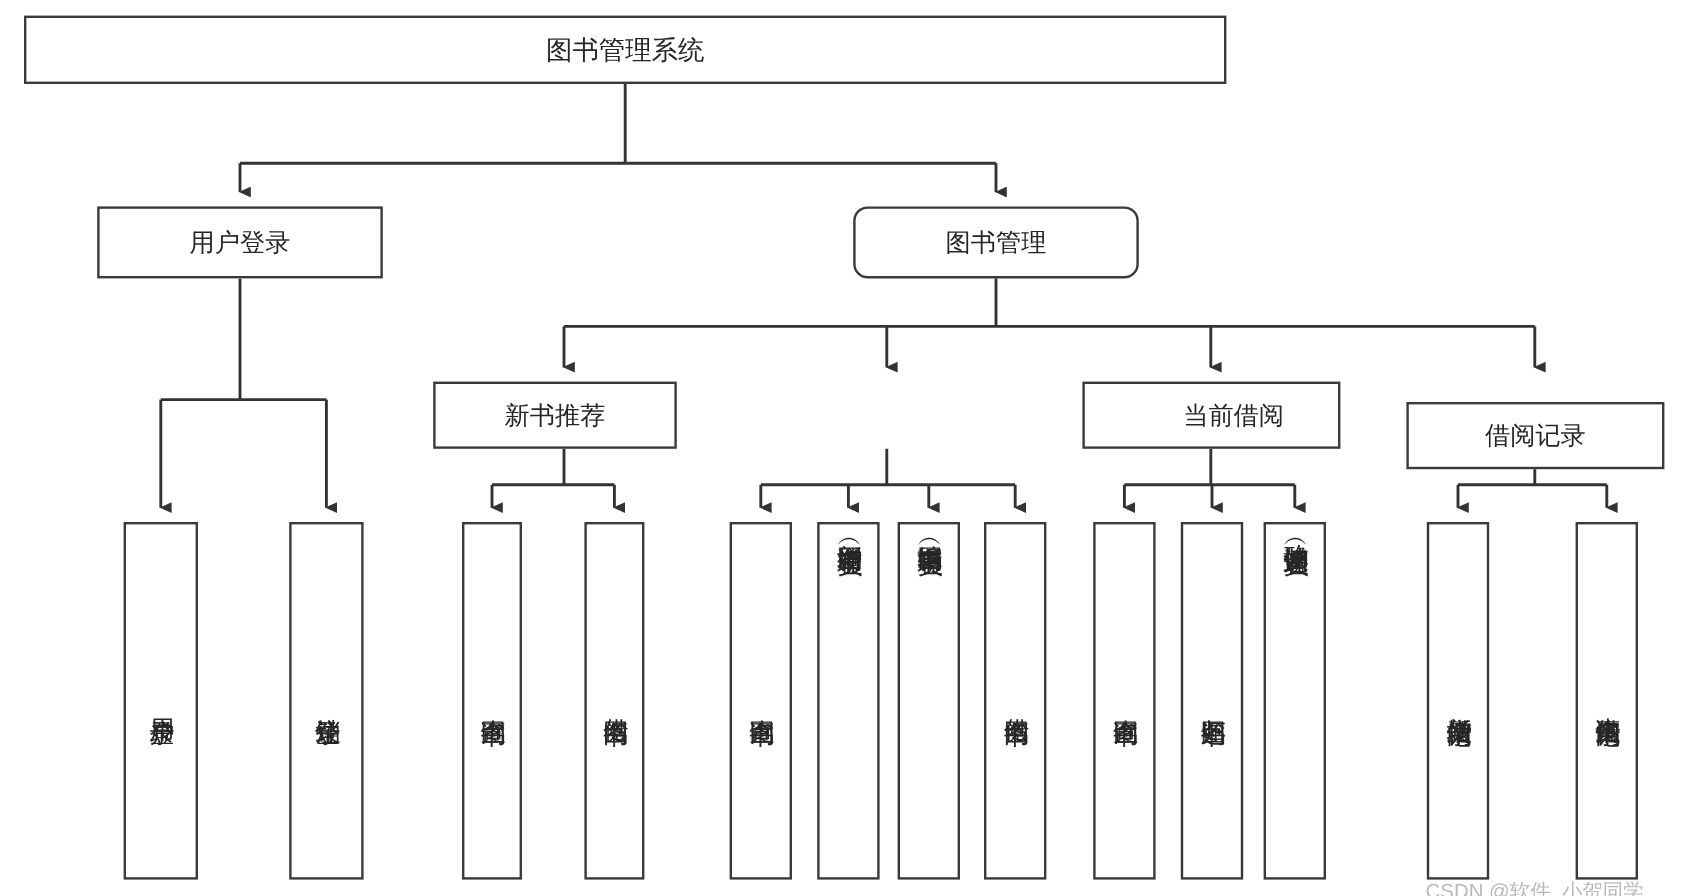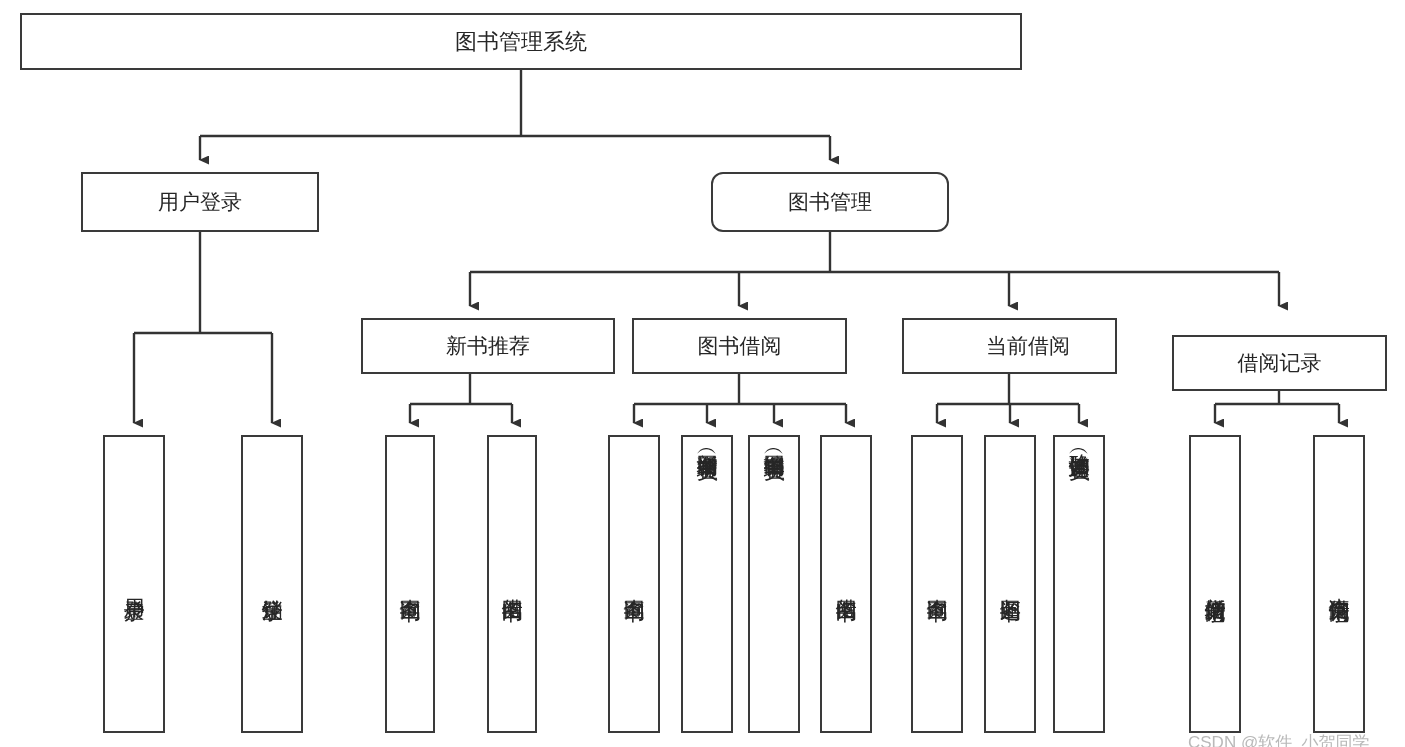--- a/index.html
+++ b/index.html
@@ -128,25 +128,22 @@
   <div class="node root" style="left:20px; top:13px; width:1002px; height:57px;">
     <span>图书管理系统</span>
   </div>
 
   <div class="node level2" style="left:81px; top:172px; width:238px; height:60px;">
     <span>用户登录</span>
   </div>
   <div class="node level2" style="left:711px; top:172px; width:238px; height:60px;border-radius:12px;">
     <span>图书管理</span>
   </div>
-  <div class="node level2" style="left:361px; top:318px; width:254px; height:56px;">
+  <div class="node level2" style="left:361px; top:318px; width:203px; height:56px;">
     <span>新书推荐</span>
-  </div>
-  <div class="node level2" style="left:632px; top:318px; width:215px; height:56px;">
-    <span>图书借阅</span>
   </div>
   <div class="node level2" style="left:902px; top:318px; width:215px; height:56px;padding-left:37px;">
     <span>当前借阅</span>
   </div>
   <div class="node level2" style="left:1172px; top:299px; width:215px; height:56px;margin-top:36px;">
     <span>借阅记录</span>
   </div>
 
   <div class="node leaf centerv" style="left:103px; top:435px; width:62px; height:298px;">
     <span class="leaf-text">用户登录</span>

